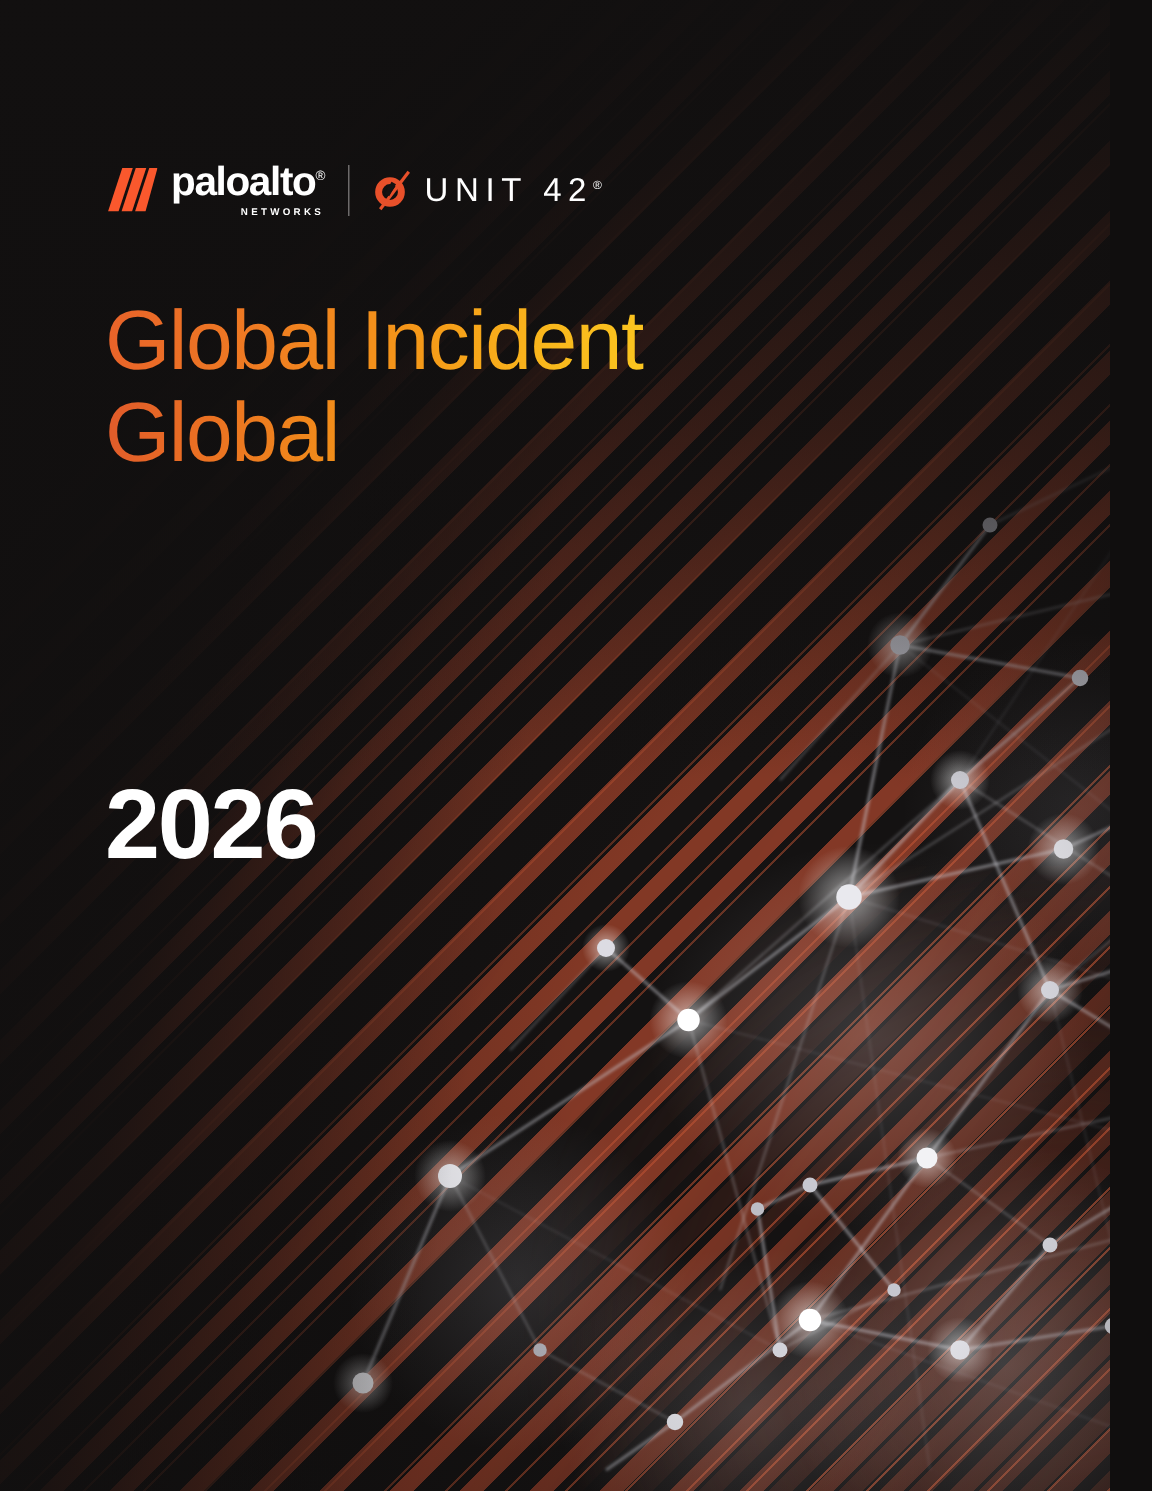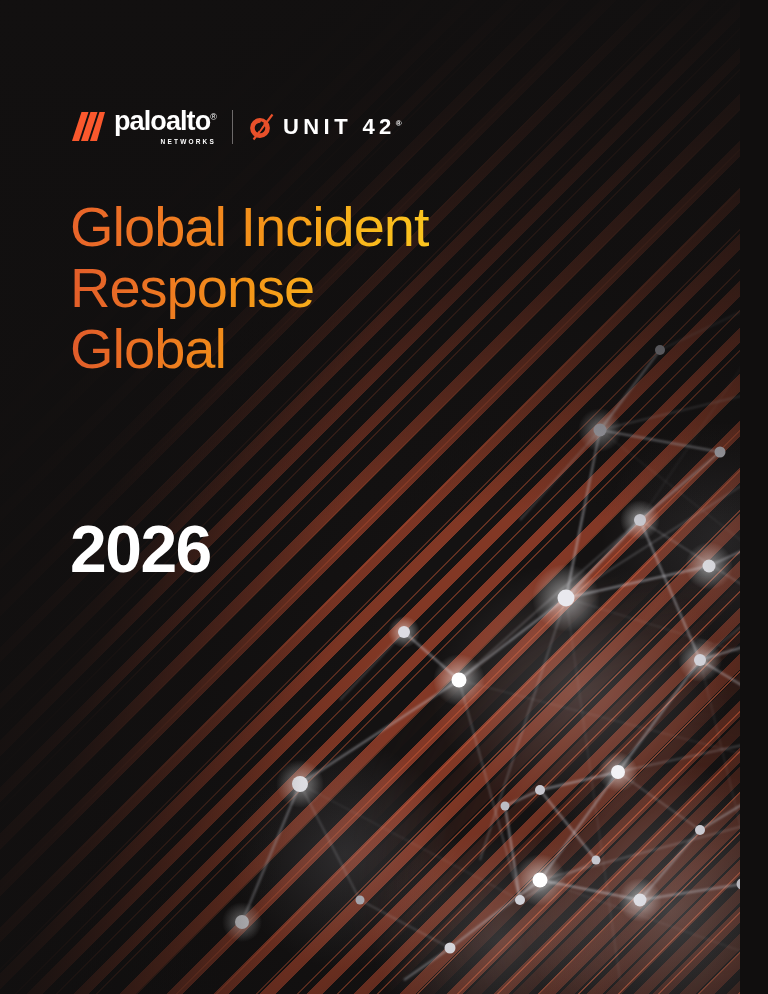--- a/index.html
+++ b/index.html
@@ -122,21 +122,21 @@
   }
   .pan-reg { font-size:9px; vertical-align:super; font-weight:400; }
   .pan-sub {
     color:#ffffff; font-size:6.5px; font-weight:700; letter-spacing:2.2px;
     margin-top:3px; align-self:flex-end;
   }
   .lockup-divider { width:1px; height:34px; background:#6d6a6a; }
   .u42-logo { display:flex; align-items:center; gap:9px; }
   .u42-mark { width:25px; height:28px; display:block; }
   .u42-word {
-    color:#ffffff; font-size:22px; font-weight:700; letter-spacing:4.4px;
+    color:#ffffff; font-size:22px; font-weight:400; letter-spacing:4.4px;
     line-height:1; white-space:nowrap;
   }
   .u42-reg { font-size:8px; vertical-align:super; letter-spacing:0; }
 
   
   .headline {
     position:absolute; left:70px; top:196px;
     width:660px;
     font-size:56px;
     font-weight:300;
@@ -334,20 +334,19 @@
           <path d="M23.5 1.5 L4.5 26.5" stroke="#E8502A" stroke-width="2.1" fill="none"></path>
           <path d="M13.5 9 L9 17" stroke="#141212" stroke-width="3.4" fill="none"></path>
         </svg>
         <div class="u42-word"><span>UNIT 42</span><span class="u42-reg">®</span></div>
       </div>
 
     </div>
 
     <h1 class="headline">
       <span class="line line-1"><span class="hl-grad">Global Incident</span></span>
-      <span class="line line-2"><span class="hl-grad">Response</span></span>
       <span class="line line-3"><span class="hl-grad">Global</span></span>
     </h1>
 
     <div class="year">2026</div>
 
   </div>
 </div>
 
 </body></html>

